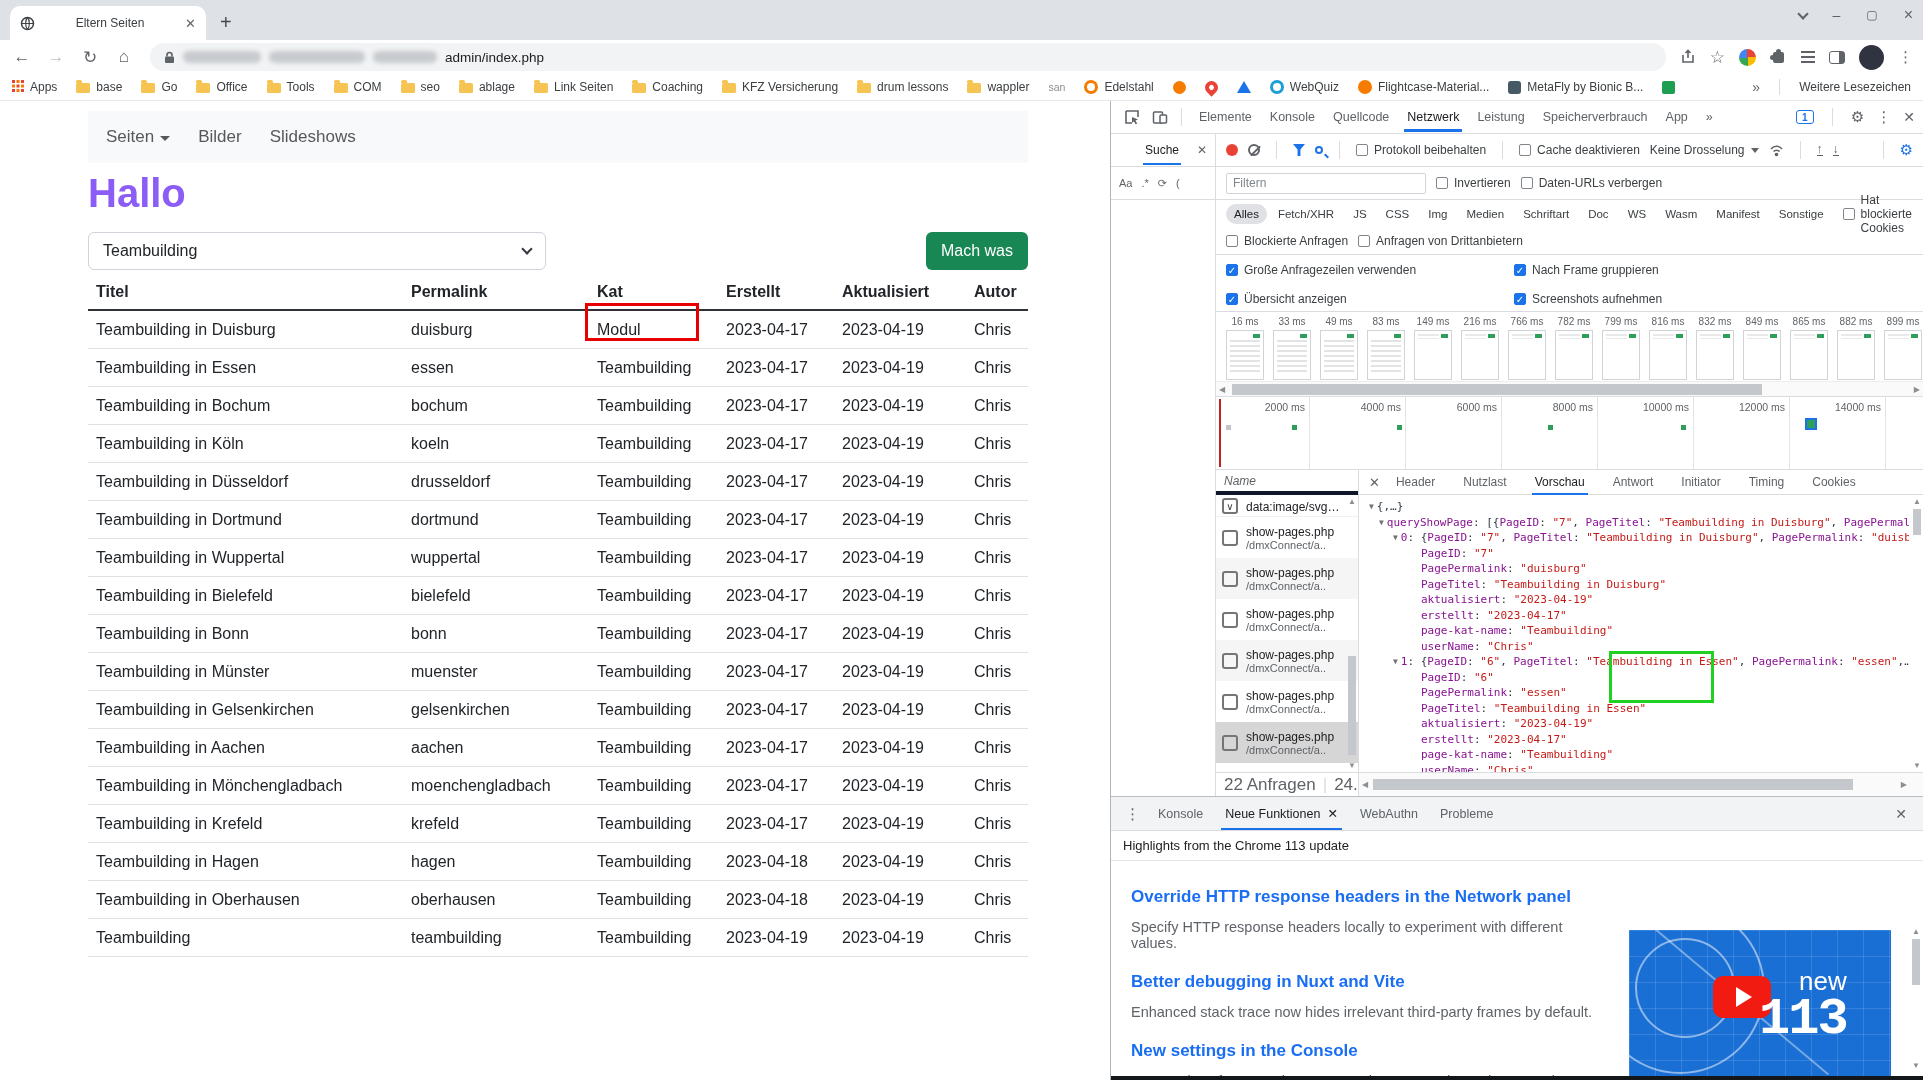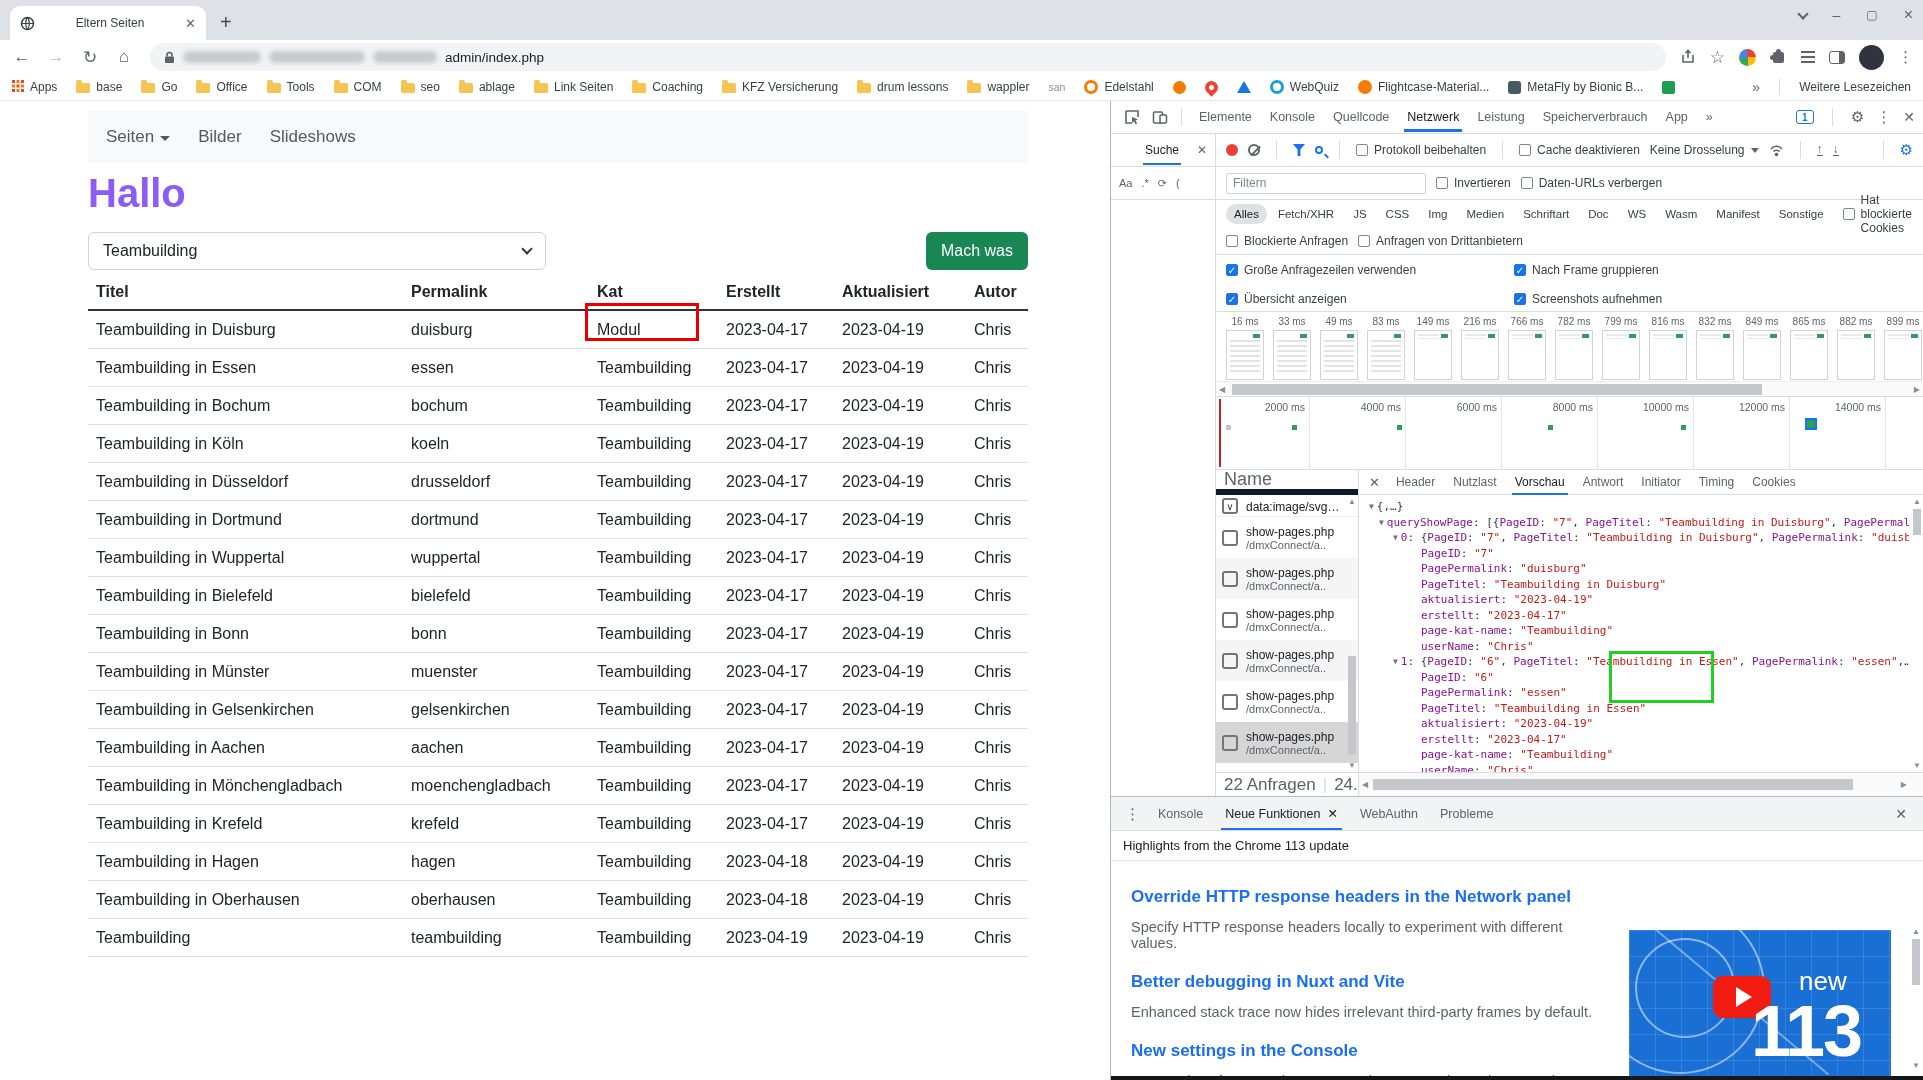--- a/index.html
+++ b/index.html
@@ -136,21 +136,21 @@
   .overview { height:73px; border-bottom:1px solid #dadce0; position:relative; overflow:hidden; }
   .ov-grid { position:absolute; top:0; bottom:0; width:1px; background:#e4e4e4; }
   .ov-label { position:absolute; top:4px; font-size:10.5px; color:#5f6368; width:70px; text-align:right; }
   .ov-redline { position:absolute; left:3px; top:2px; bottom:2px; width:2px; background:#c5221f; }
   .ov-dot { position:absolute; width:5px; height:5px; background:#2e9e5b; }
   .ov-sq { position:absolute; width:12px; height:12px; background:#2e9e5b; border:2px solid #1a73e8; }
   .ov-gray { position:absolute; width:5px; height:5px; background:#c3c6c9; }
 
   .net-split { flex:1; display:flex; min-height:0; position:relative; }
   .req-col { width:143px; border-right:1px solid #dadce0; display:flex; flex-direction:column; position:relative; }
-  .req-head { height:25px; border-bottom:6px solid #0f172a; display:flex; align-items:center; padding:0 8px; color:#5f6368; font-size:18px; }
+  .req-head { height:25px; border-bottom:4px solid #0f172a; display:flex; align-items:center; padding:0 8px; color:#5f6368; font-size:12px;font-style:italic; }
   .req-list { flex:1; overflow:hidden; }
   .req-partial { height:22px; display:flex; align-items:flex-end; gap:8px; padding:0 6px 2px 6px; overflow:hidden; border-bottom:1px solid #f0f0f0; }
   .req-row { height:41px; display:flex; align-items:center; gap:8px; padding:0 6px; }
   .req-row.alt { background:#f5f5f5; }
   .req-row.sel { background:#d6d6d6; }
   .req-ico { width:16px; height:16px; border:2px solid #757575; border-radius:3px; flex:0 0 auto;
              color:#424242; font-size:10px; line-height:13px; text-align:center; }
   .req-txt { min-width:0; }
   .req-name { font-size:12px; color:#202124; white-space:nowrap; overflow:hidden; }
   .req-path { font-size:11px; color:#5f6368; white-space:nowrap; overflow:hidden; }
@@ -189,21 +189,21 @@
   .promo { position:absolute; left:518px; top:69px; width:262px; height:150px; background:#1a6fd4; overflow:hidden; color:#fff;
            background-image:linear-gradient(rgba(255,255,255,.12) 1px, transparent 1px),
                             linear-gradient(90deg, rgba(255,255,255,.12) 1px, transparent 1px);
            background-size:26px 26px; }
   .promo .c1 { position:absolute; left:-34px; top:-26px; width:170px; height:170px; border:2px solid rgba(255,255,255,.5); border-radius:50%; }
   .promo .c2 { position:absolute; left:6px; top:8px; width:100px; height:100px; border:2px solid rgba(255,255,255,.5); border-radius:50%; }
   .promo .diag { position:absolute; left:-30px; top:60px; width:260px; height:1.5px; background:rgba(255,255,255,.4); transform:rotate(40deg); }
   .promo .play { position:absolute; left:84px; top:46px; width:58px; height:42px; background:#f21b12; border-radius:10px; display:flex; align-items:center; justify-content:center; }
   .promo .play::after { content:""; width:0; height:0; border-left:16px solid #fff; border-top:10px solid transparent; border-bottom:10px solid transparent; margin-left:4px; }
   .promo .pnew { position:absolute; left:170px; top:36px; font-size:26px; }
-  .promo .pver { position:absolute; left:122px; top:60px; font-size:72px; font-weight:700; letter-spacing:-2px; }
+  .promo .pver { position:absolute; left:130px; top:60px; font-size:52px; font-weight:700; letter-spacing:-2px;font-family:Liberation Mono, monospace; }
   .black-strip { height:4px; background:#14171a; }
   .drawer-vsb { position:absolute; right:0; top:66px; bottom:6px; width:13px; }
 </style>
 </head>
 <body>
 
 <div id="screen">
 
   <div class="tabstrip">
     <div class="tab">
@@ -835,21 +835,21 @@
               </div>
               <div class="req-foot">
                 <span>22 Anfragen</span>
                 <span style="color:#dadce0">|</span>
                 <span>24.4 kB ü</span>
               </div>
             </div>
             <div class="prev-col">
               <div class="prev-tabs">
                 <span class="prev-x">✕</span>
-                <span id="prev-tabs-list" style="display:flex;align-items:center;gap:2px">
+                <span id="prev-tabs-list" style="display:flex;align-items:center;gap:12px">
                     <span class="ptab">Header</span>
                     <span class="ptab">Nutzlast</span>
                     <span class="ptab sel">Vorschau</span>
                     <span class="ptab">Antwort</span>
                     <span class="ptab">Initiator</span>
                     <span class="ptab">Timing</span>
                     <span class="ptab">Cookies</span>
                   </span>
               </div>
               <div class="prev-body" id="json-body">

